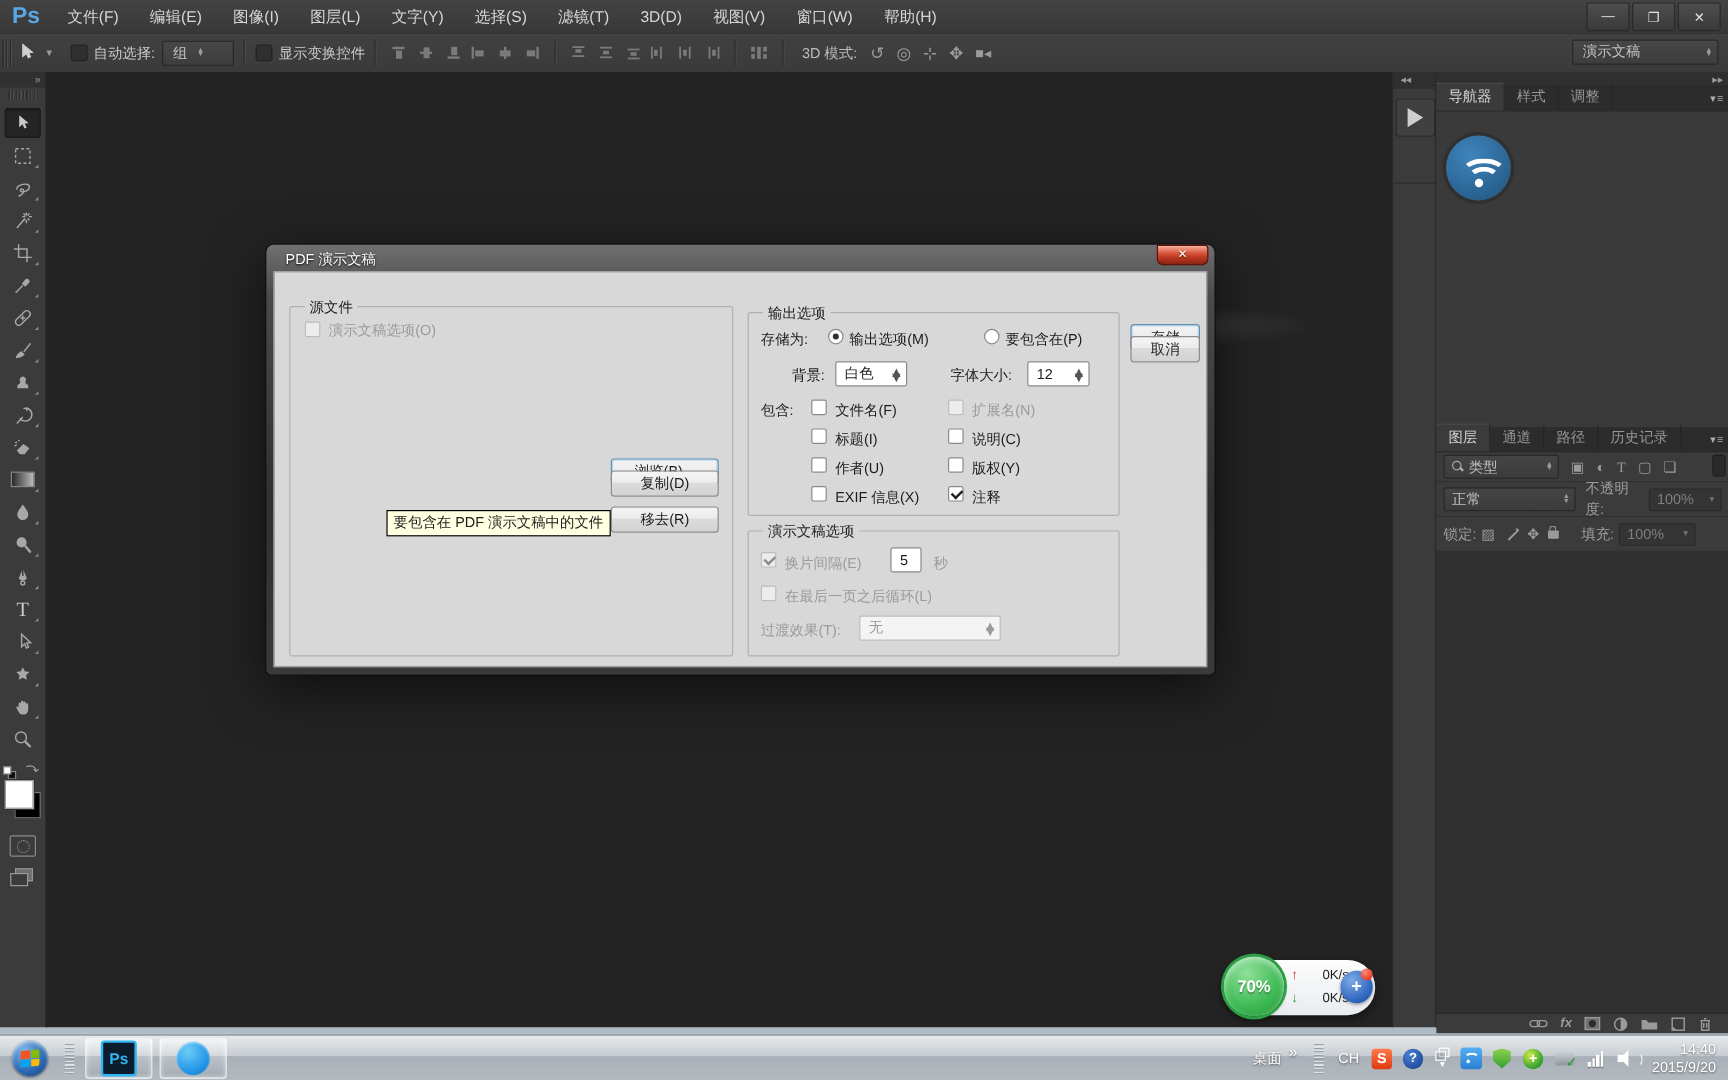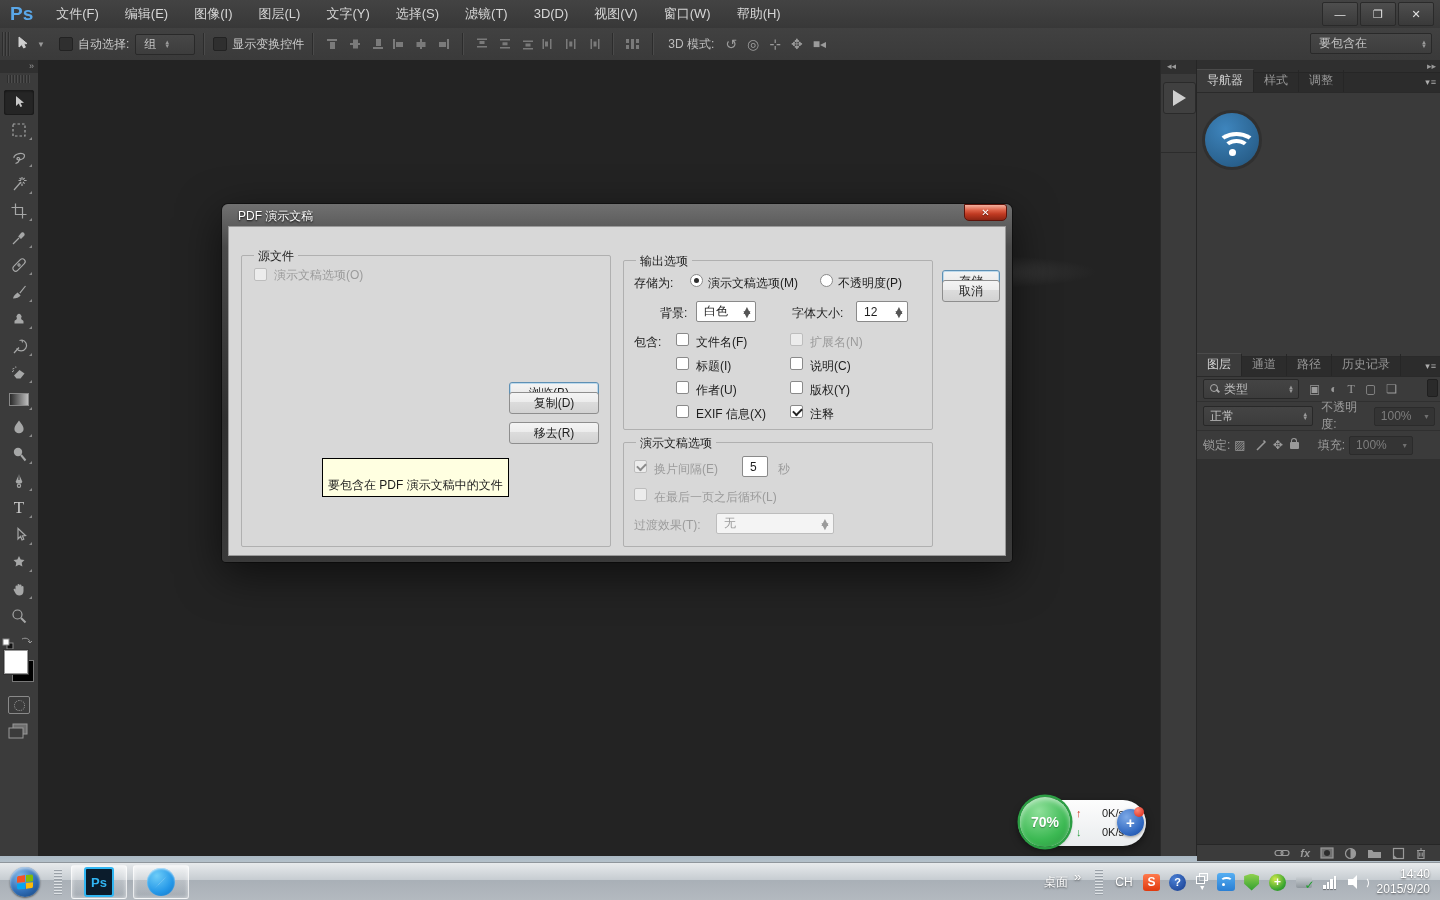--- a/index.html
+++ b/index.html
@@ -112,21 +112,21 @@
   .radio{width:13px;height:13px;background:#fff;border:1px solid #8a8a8a;border-radius:50%;position:relative;box-sizing:border-box;display:inline-block;vertical-align:-3px;}
   .radio.on::after{content:"";position:absolute;left:3px;top:3px;width:5px;height:5px;border-radius:50%;background:#2e2e2e;}
   .gray{color:#9b9b9b !important;}
   .listbox{position:absolute;left:10px;top:37px;width:249px;height:246px;background:#fff;border:1px solid #828282;box-sizing:border-box;}
   .list-item{height:16px;line-height:16px;padding-left:6px;white-space:nowrap;}
   .list-item.sel{background:#3d9bfd;}
   .vsb{position:absolute;right:0;top:0;width:15px;height:230px;background:#f0f0f0;border-left:1px solid #d5d5d5;}
   .vsb-thumb{position:absolute;left:1px;top:1px;width:12px;height:40px;background:#dcdcdc;border:1px solid #c0c0c0;}
   .hsb{position:absolute;left:0;bottom:0;width:233px;height:14px;background:#f0f0f0;border-top:1px solid #d5d5d5;}
   .hsb-thumb{position:absolute;left:1px;top:1px;width:180px;height:10px;background:#dcdcdc;border:1px solid #c0c0c0;}
-  .tooltip{position:absolute;left:80px;top:169px;width:auto;background:#ffffe1;border:1px solid #000;padding:18px 5px 2px 5px;white-space:nowrap;z-index:5;margin-top:33px;}
+  .tooltip{position:absolute;left:80px;top:169px;width:auto;background:#ffffe1;border:1px solid #000;padding:1px 5px 2px 5px;white-space:nowrap;z-index:5;}
   .btn{background:linear-gradient(#f4f4f4,#ececec 45%,#dcdcdc 46%,#d2d2d2);border:1px solid #8e8e8e;border-radius:3px;
     display:flex;align-items:center;justify-content:center;box-sizing:border-box;}
   .btn.focus{border-color:#5e90b4;box-shadow:0 0 0 1px #bcd9ec inset;margin-top:20px;}
   .field{background:#fff;border:1px solid #8a8a8a;border-radius:2px;display:flex;align-items:center;box-sizing:border-box;padding:0 2px 0 7px;}
   .field .spin{color:#555;margin-left:auto;}
   .field.dis{background:#f4f4f4;border-color:#bdbdbd;color:#9b9b9b;}
 
   
   .taskbar{left:0;top:862px;width:1440px;height:38px;
     background:linear-gradient(#e7eaec,#c6ccd1 45%,#a9b0b7 46%,#b4bac0);border-top:1px solid #8f969c;
@@ -331,21 +331,21 @@
     </div>
     <div class="ob-sep"></div>
     <span style="color:#bdbdbd;margin:0 6px;">3D 模式:</span>
     <span class="mini-ico" style="font-size:14px;">↺</span>
     <span class="mini-ico" style="font-size:14px;">◎</span>
     <span class="mini-ico" style="font-size:14px;">⊹</span>
     <span class="mini-ico" style="font-size:14px;">✥</span>
     <span class="mini-ico" style="font-size:12px;">■◂</span>
 
     <div class="ob-select ws-select">
-      <span>要包含在</span>
+      <span>演示文稿</span>
       <span class="spin" style="margin-left:auto;"></span>
     </div>
   </div>
 
   <div class="abs toolbar">
     <div class="tb-head">»</div>
     <div class="tb-grip"></div>
 
     <div class="tool sel" style="top:30px;">
       <svg width="18" height="18" viewBox="0 0 18 18">
@@ -612,23 +612,23 @@
           <span>复制(D)</span>
         </div>
       <div class="btn" style="position:absolute;left:280px;top:195px;width:90px;height:22px;">
           <span>移去(R)</span>
         </div>
 
       <div class="group" style="left:394px;top:33px;width:308px;height:168px;">
         <span class="legend">输出选项</span>
         <span style="position:absolute;left:10px;top:14px;">存储为:</span>
         <span class="radio on" style="position:absolute;left:66px;top:13px;"></span>
-        <span style="position:absolute;left:84px;top:14px;">演示文稿选项(M)</span>
+        <span style="position:absolute;left:84px;top:14px;">输出选项(M)</span>
         <span class="radio" style="position:absolute;left:196px;top:13px;"></span>
-        <span style="position:absolute;left:214px;top:14px;">不透明度(P)</span>
+        <span style="position:absolute;left:214px;top:14px;">要包含在(P)</span>
 
         <span style="position:absolute;left:36px;top:44px;">背景:</span>
         <div class="field" style="position:absolute;left:72px;top:40px;width:60px;height:21px;">
           <span>白色</span>
           <span class="spin"></span>
         </div>
         <span style="position:absolute;left:168px;top:44px;">字体大小:</span>
         <div class="field" style="position:absolute;left:232px;top:40px;width:52px;height:21px;">
           <span>12</span>
           <span class="spin"></span>

